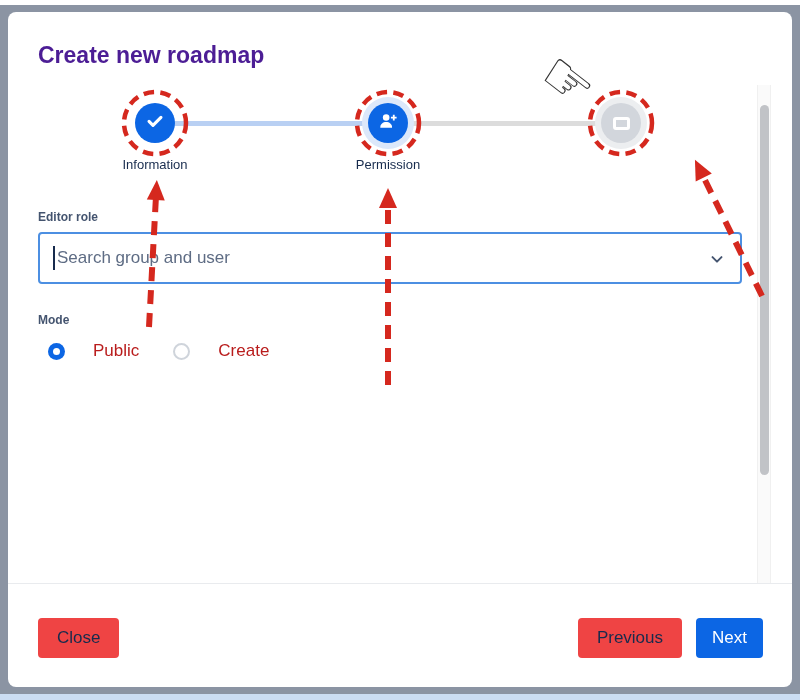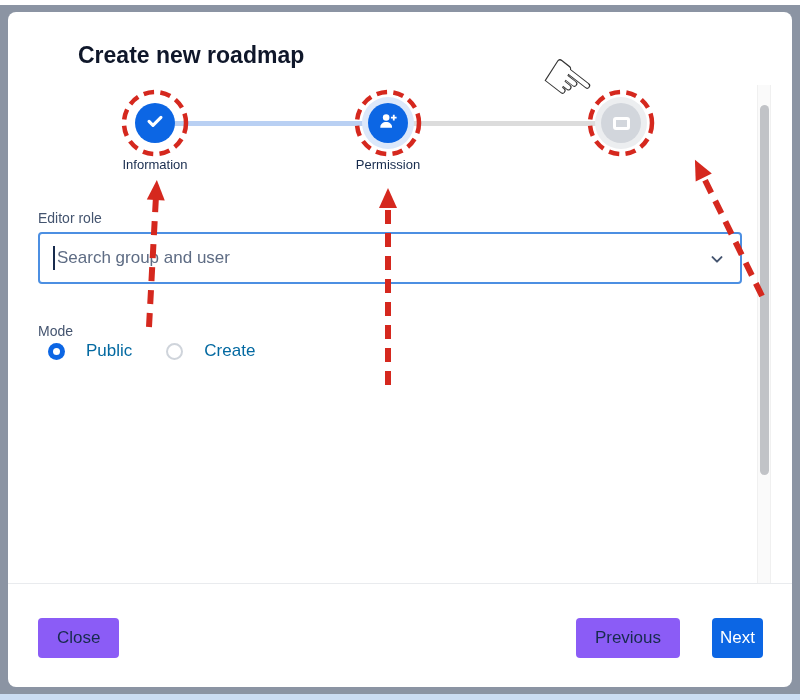--- a/index.html
+++ b/index.html
@@ -7,76 +7,76 @@
               font-family:"Liberation Sans", sans-serif; }
   .stage { position:relative; width:800px; height:700px; }
 
   .backdrop   { position:absolute; left:0; right:0; top:5px; bottom:6px; background:#8B94A3; }
   .page-strip { position:absolute; left:0; right:0; bottom:0; height:6px; background:#CBDDF3; }
 
   .modal { position:absolute; left:8px; top:12px; width:784px; height:675px;
            background:#fff; border-radius:8px; }
 
   .modal-title { position:absolute; left:30px; top:30px; font-size:23px; font-weight:600;
-                 color:#0f172a;margin-left:40px; }
+                 color:#4c1d95; }
 
   
   .connector { position:absolute; top:109px; height:5px; border-radius:2px; }
   .connector.done { left:165px; width:197px; background:#B9D0F3; }
   .connector.todo { left:398px; width:197px; background:#DCDCDC; }
 
   .step { position:absolute; top:91px; width:180px; display:flex; flex-direction:column;
           align-items:center; }
   .step-info   { left:57px;  }
   .step-perm   { left:290px;justify-content:space-between; }
   .step-fields { left:523px; }
   .step-circle { width:40px; height:40px; border-radius:50%; display:flex;
                  align-items:center; justify-content:center; }
   .step-circle.blue { background:#0C66E4; }
   .step-circle.halo-blue { box-shadow:0 0 0 6px #DCE8FA; }
   .step-circle.gray { background:#D2D6DC; box-shadow:0 0 0 6px #ECEEF0; }
   .step-label { margin-top:14px; font-size:13px; color:#172B4D; }
   .rect-icon { width:17px; height:13px; border:3px solid #fff; border-radius:3px; }
 
   
-  .field-label { position:absolute; left:30px; font-size:14px; font-weight:400; color:#44546F; }
+  .field-label { position:absolute; left:30px; font-size:12px; font-weight:700; color:#44546F; }
   .lbl-editor { top:198px; }
-  .lbl-mode   { top:311px; }
+  .lbl-mode   { top:301px; }
 
   .search-input { position:absolute; left:30px; top:220px; width:704px; height:52px;
                   border:2px solid #4C8FE2; border-radius:4px; padding:0 44px 0 17px;
                   font-size:17px; color:#172B4D; outline:none; background:#fff;
                   font-family:"Liberation Sans", sans-serif; }
   .search-input::placeholder { color:#5E6C84; opacity:1; }
   .caret { position:absolute; left:45px; top:234px; width:2px; height:24px; background:#172B4D; }
   .chevron { position:absolute; left:700px; top:238px; width:18px; height:18px; cursor:pointer; }
 
   .radio-row { position:absolute; left:40px; top:329px; display:flex; gap:34px; align-items:center; }
-  .radio-item { display:flex; align-items:center; gap:21px; font-size:17px; color:#0369a1; cursor:pointer; }
+  .radio-item { display:flex; align-items:center; gap:28px; font-size:17px; color:#b91c1c; cursor:pointer; }
   .radio-dot { width:17px; height:17px; border-radius:50%; position:relative; }
   .radio-dot.checked { background:#0C66E4; }
   .radio-dot.checked::after { content:""; position:absolute; left:5px; top:5px; width:7px; height:7px;
                               border-radius:50%; background:#fff; }
   .radio-dot.unchecked { background:#fff; border:2px solid #CFD4DB; }
 
   
   .scroll-track { position:absolute; left:749px; top:73px; width:14px; height:498px;
                   background:#FAFAFA; border-left:1px solid #F0F0F0; border-right:1px solid #F0F0F0; }
   .scroll-thumb { position:absolute; left:2px; top:20px; width:9px; height:370px;
                   background:#C1C3C7; border-radius:5px; }
 
   .divider { position:absolute; left:0; right:0; top:571px; height:1px; background:#E9EBEE; }
 
   
   .btn { font-family:"Liberation Sans", sans-serif; font-size:17px; border:none; border-radius:4px;
          height:40px; cursor:pointer; }
-  .btn-secondary { background:#8b5cf6; color:#172B4D; padding:0 19px; }
-  .btn-primary   { background:#0C66E4; color:#fff; padding:0 8px; }
+  .btn-secondary { background:#ef4444; color:#172B4D; padding:0 19px; }
+  .btn-primary   { background:#0C66E4; color:#fff; padding:0 16px; }
   .close-btn { position:absolute; left:30px; top:606px; }
-  .footer-right { position:absolute; right:29px; top:606px; display:flex; gap:32px; }
+  .footer-right { position:absolute; right:29px; top:606px; display:flex; gap:14px; }
 
   
   .anno-svg { position:absolute; left:0; top:0; width:784px; height:675px; z-index:10;
               pointer-events:none; }
   .hand-cursor { position:absolute; left:534px; top:40px; z-index:11; font-size:58px;
                  color:#333333; transform:rotate(38deg); pointer-events:none; line-height:1;
                  font-family:"DejaVu Sans", sans-serif; }
 </style>
 </head>
 <body>

